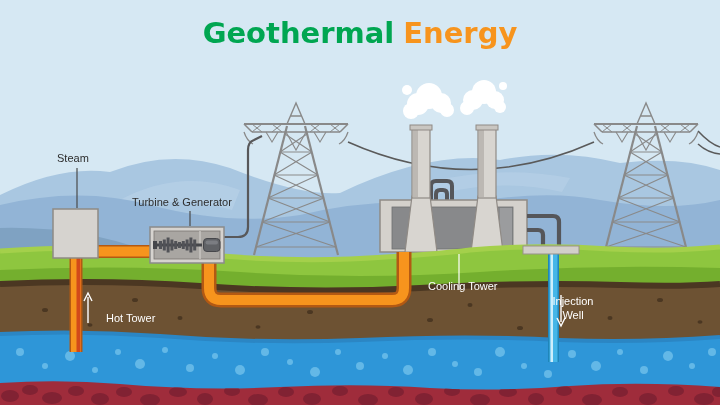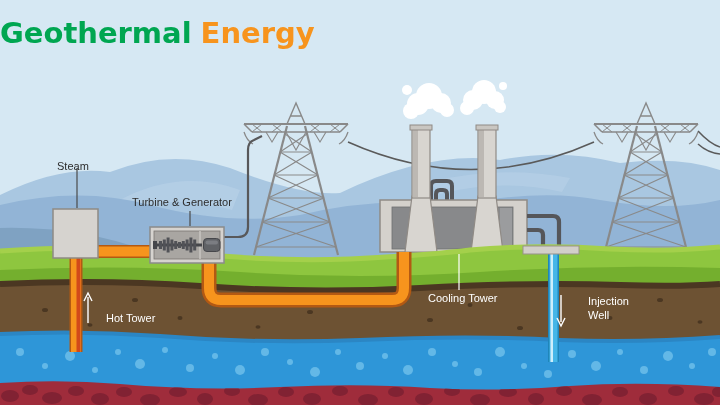--- a/index.html
+++ b/index.html
@@ -1,30 +1,30 @@
 <!DOCTYPE html>
 <html><head>
 <meta charset="utf-8">
 <style>
   html,body{margin:0;padding:0;background:#fff}
   .stage{position:relative;width:720px;height:405px;overflow:hidden;background:#d6e8f3;
          font-family:"Liberation Sans",sans-serif}
   .stage svg{position:absolute;left:0;top:0}
-  .title{position:absolute;top:16px;left:0;width:720px;
+  .title{position:absolute;top:16px;left:0;width:720px;text-align:center;
          font-family:"DejaVu Sans",sans-serif;font-weight:bold;font-size:29px;white-space:nowrap}
   .title .t1{color:#00a651;margin-right:9px}
   .title .t2{color:#f7941d}
   .lbl{position:absolute;font-size:11px;line-height:1.25}
   .dark{color:#2d2d2d}
   .light{color:#ffffff}
   .bold{font-weight:normal}
-  .steam-lbl{left:57px;top:160px}
+  .steam-lbl{left:57px;top:152px}
   .turbine-lbl{left:132px;top:196px}
-  .cooling-lbl{left:428px;top:292px}
-  .injection-lbl{left:588px;top:295px;width:52px;text-align:left}
+  .cooling-lbl{left:428px;top:280px}
+  .injection-lbl{left:547px;top:295px;width:52px;text-align:center}
   .hotwater-lbl{left:106px;top:312px}
 </style>
 </head>
 <body>
 
 <div class="stage">
 
 <svg width="720" height="405" viewBox="0 0 720 405">
   <defs>
     <clipPath id="magmaClip">

